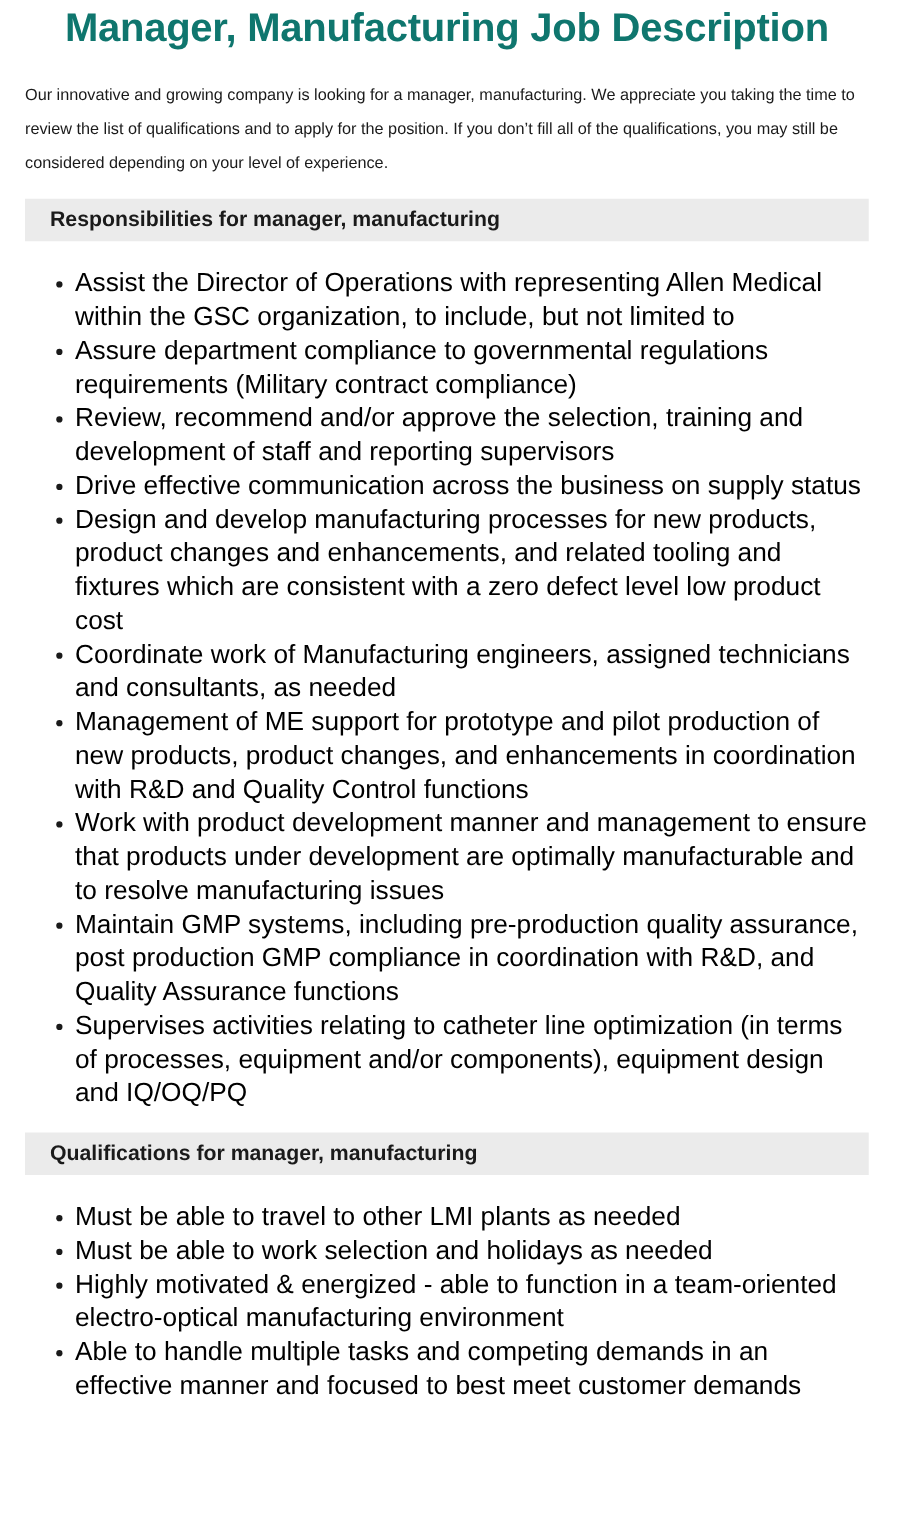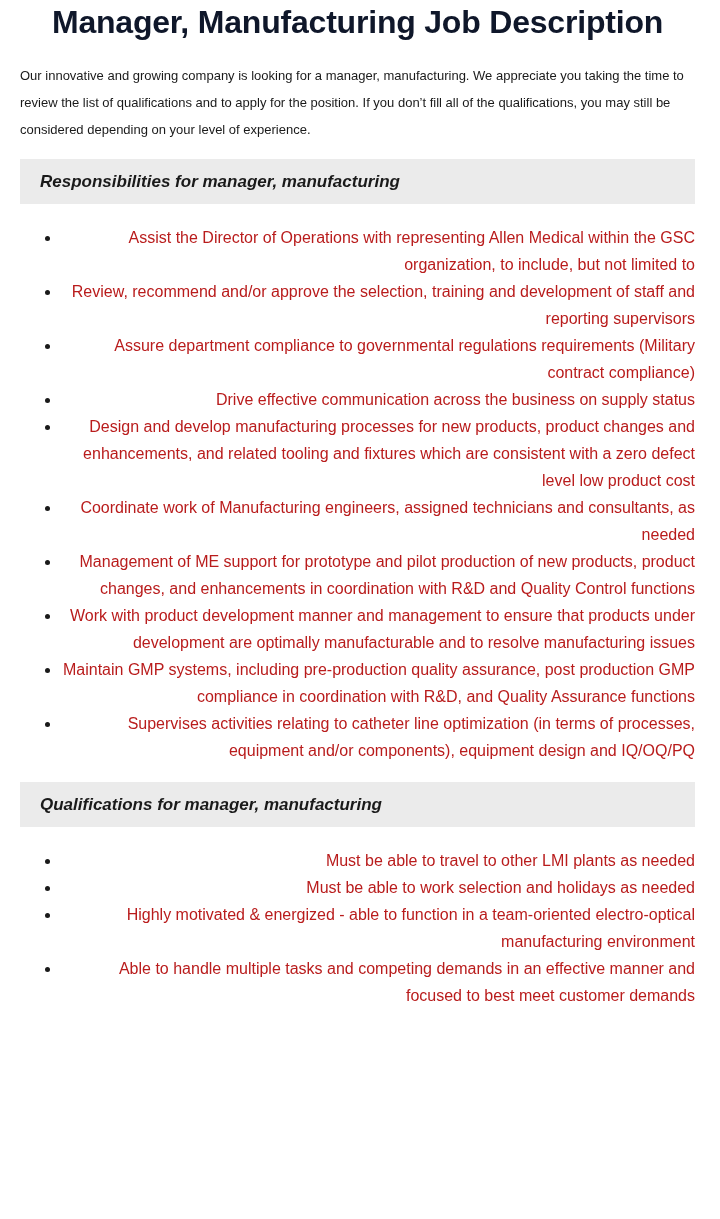--- a/index.html
+++ b/index.html
@@ -17,53 +17,51 @@
     .page {
       padding: 0 25px 0 20px;
     }
     h1 {
       margin: 0;
       padding-top: 2px;
       font-size: 32px;
       line-height: 40px;
       font-weight: bold;
       text-align: center;
-      color: #0f172a;
+      color: #0f766e;
       letter-spacing: -0.2px;
     }
     .intro {
       margin: 20px 0 0 0;
       font-size: 13px;
       line-height: 27px;
       color: #1a1a1a;
     }
     .section-header {
       margin-top: 16px;
       background: #ebebeb;
-      height: 45px;
+      height: 34px;
       box-sizing: border-box;
       padding: 0 20px;
       display: flex;
       align-items: center;
       font-size: 17px;
       font-weight: bold;
       color: #1a1a1a;
-      font-style: italic;
     }
     ul.items {
       margin: 20px 0 0 0;
       padding: 0 0 0 40px;
       list-style: none;
     }
     ul.items li {
       position: relative;
-      font-size: 16px;
+      font-size: 21px;
       line-height: 27px;
-      color: #b91c1c;
-      text-align: right;
+      color: #000000;
     }
     ul.items li::before {
       content: "";
       position: absolute;
       left: -15px;
       top: 12px;
       width: 5px;
       height: 5px;
       border-radius: 50%;
       background: #1a1a1a;
@@ -77,22 +75,22 @@
 
 <div class="page">
   <h1>Manager, Manufacturing Job Description</h1>
 
   <p class="intro">Our innovative and growing company is looking for a manager, manufacturing. We appreciate you taking the time to review the list of qualifications and to apply for the position. If you don’t fill all of the qualifications, you may still be considered depending on your level of experience.</p>
 
   <section>
     <div class="section-header">Responsibilities for manager, manufacturing</div>
     <ul class="items">
       <li>Assist the Director of Operations with representing Allen Medical within the GSC organization, to include, but not limited to</li>
+      <li>Assure department compliance to governmental regulations requirements (Military contract compliance)</li>
       <li>Review, recommend and/or approve the selection, training and development of staff and reporting supervisors</li>
-      <li>Assure department compliance to governmental regulations requirements (Military contract compliance)</li>
       <li>Drive effective communication across the business on supply status</li>
       <li>Design and develop manufacturing processes for new products, product changes and enhancements, and related tooling and fixtures which are consistent with a zero defect level low product cost</li>
       <li>Coordinate work of Manufacturing engineers, assigned technicians and consultants, as needed</li>
       <li>Management of ME support for prototype and pilot production of new products, product changes, and enhancements in coordination with R&amp;D and Quality Control functions</li>
       <li>Work with product development manner and management to ensure that products under development are optimally manufacturable and to resolve manufacturing issues</li>
       <li>Maintain GMP systems, including pre-production quality assurance, post production GMP compliance in coordination with R&amp;D, and Quality Assurance functions</li>
       <li>Supervises activities relating to catheter line optimization (in terms of processes, equipment and/or components), equipment design and IQ/OQ/PQ</li>
     </ul>
   </section>
 

